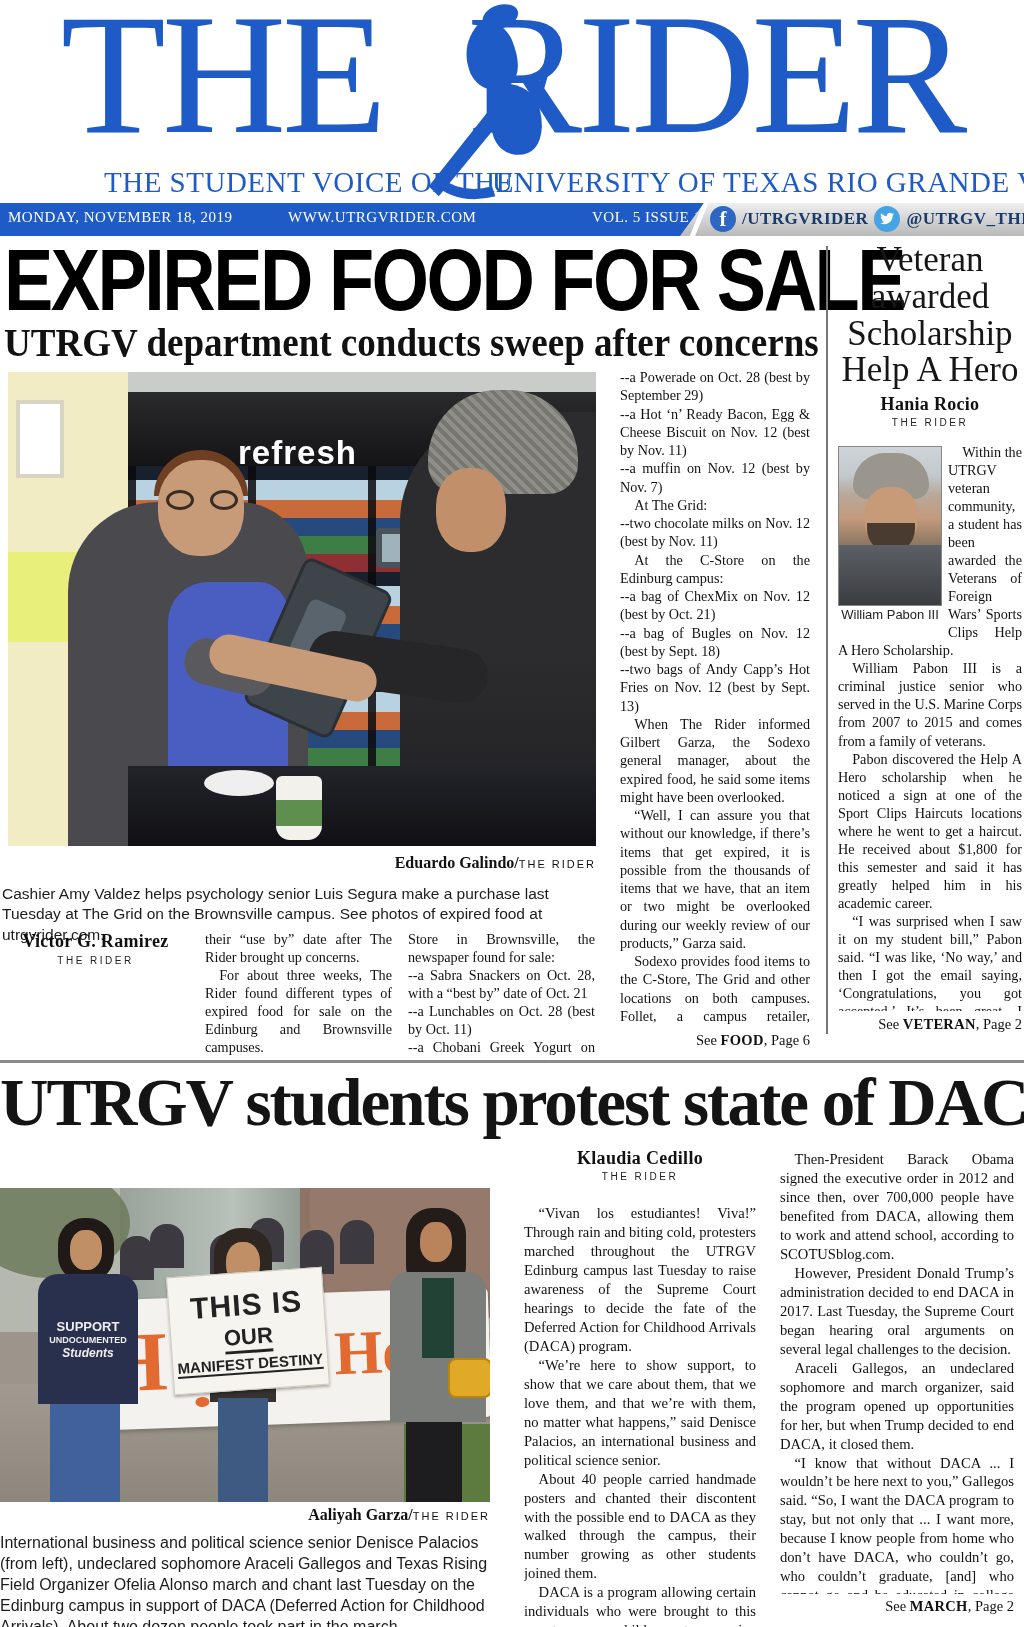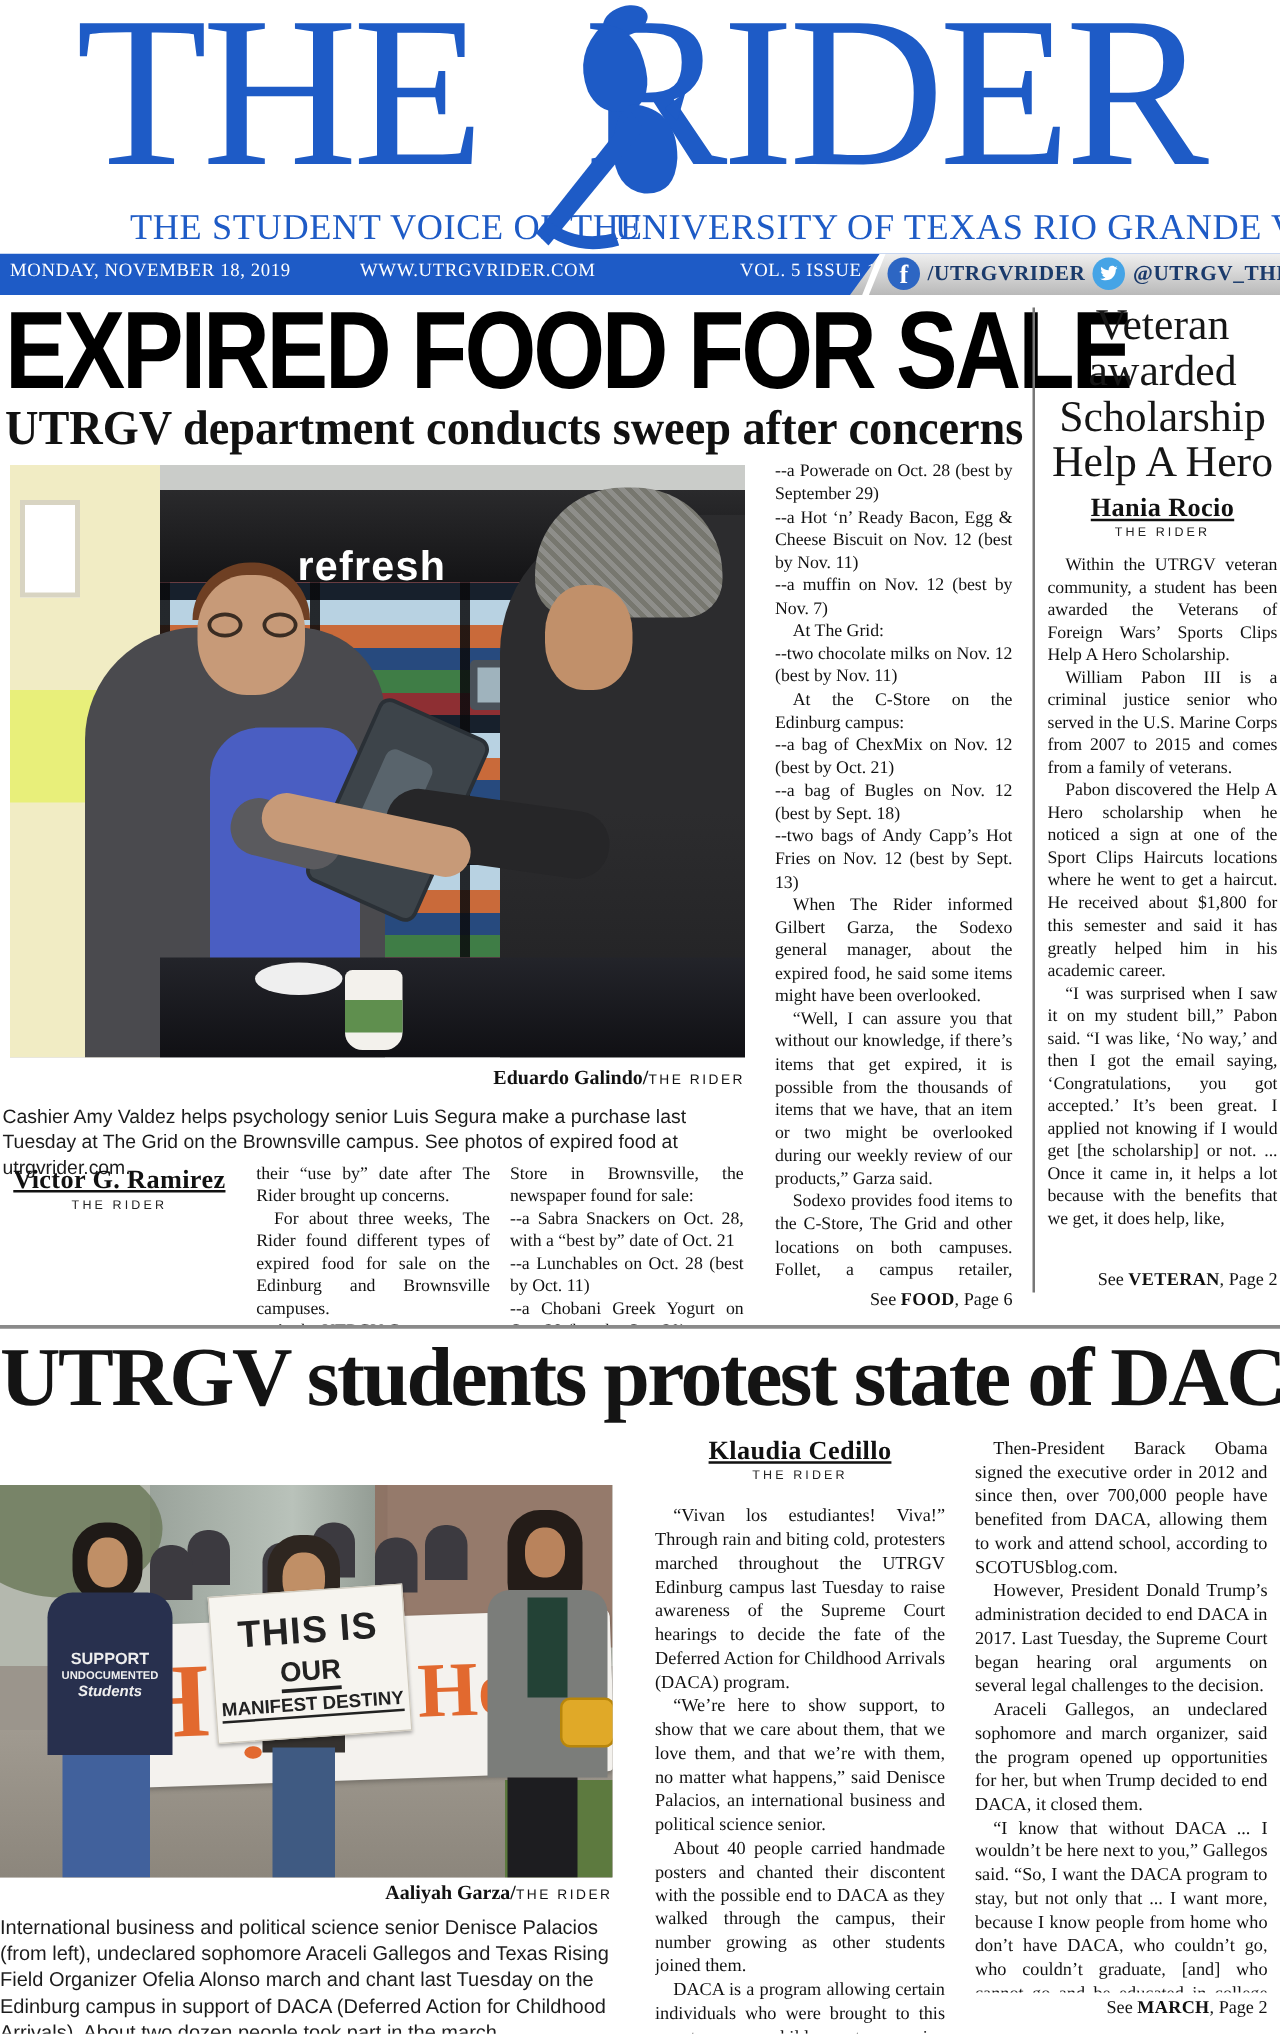--- a/index.html
+++ b/index.html
@@ -41,21 +41,21 @@
         font-weight:900; font-size:88px; line-height:.95; letter-spacing:-3px; color:#000;
         transform:scaleX(.84); transform-origin:left top; white-space:nowrap; }
   .h1sub { top:320px; left:4px; font-family:"Liberation Serif",serif; font-weight:700;
         font-size:39px; color:#111; transform:scaleX(.95); transform-origin:left top; white-space:nowrap; }
 
   .vrule { top:246px; left:826px; width:2px; height:788px; background:#777; }
 
   .vet-head { top:242px; left:838px; width:184px; text-align:center; font-size:35px;
       line-height:1.05; color:#161616; font-family:"Liberation Serif",serif; }
   .byline { text-align:center; }
-  .byline .name { font-weight:700; font-size:21px; text-decoration:underline; letter-spacing:.3px; }
+  .byline .name { font-weight:700; font-size:18px; letter-spacing:.3px; }
   .byline .org { font-size:10px; letter-spacing:2.5px; color:#222; margin-top:2px; font-family:"Liberation Sans",sans-serif; }
   .vet-byline { top:394px; left:838px; width:184px; }
   .vet-body { top:443px; left:838px; width:184px; height:568px; overflow:hidden;
       font-size:14.2px; line-height:1.27; text-align:justify; }
   .vet-body p { text-indent:1em; }
   .vet-float { float:left; width:104px; margin:3px 6px 2px 0; }
   .vet-photo { width:104px; height:160px; border:1px solid #888; background:
       linear-gradient(180deg,#cfd4d8 0%,#c2c8cc 18%,#b7a99a 30%,#c49a7c 45%,#8b7663 62%,#55514f 75%,#3a3a3c 100%); position:relative; overflow:hidden; }
   .vp-beanie { position:absolute; left:14px; top:6px; width:76px; height:46px; border-radius:40px 40px 18px 18px; background:#9a958d; }
   .vp-face { position:absolute; left:26px; top:40px; width:52px; height:62px; border-radius:42%; background:#c79a78; }
@@ -309,20 +309,29 @@
   <div>Veteran</div>
   <div>awarded</div>
   <div>Scholarship</div>
   <div>Help A Hero</div>
 </div>
 <div class="abs byline vet-byline">
   <div class="name">Hania Rocio</div>
   <div class="org">THE RIDER</div>
 </div>
 <div class="abs vet-body">
+  <div class="vet-float">
+    <div class="vet-photo">
+      <div class="vp-beanie"></div>
+      <div class="vp-face"></div>
+      <div class="vp-beard"></div>
+      <div class="vp-jacket"></div>
+    </div>
+    <div class="vet-caption">William Pabon III</div>
+  </div>
   <div>
       <p>Within the UTRGV veteran community, a student has been awarded the Veterans of Foreign Wars’ Sports Clips Help A Hero Scholarship.</p>
       <p>William Pabon III is a criminal justice senior who served in the U.S. Marine Corps from 2007 to 2015 and comes from a family of veterans.</p>
       <p>Pabon discovered the Help A Hero scholarship when he noticed a sign at one of the Sport Clips Haircuts locations where he went to get a haircut. He received about $1,800 for this semester and said it has greatly helped him in his academic career.</p>
       <p>“I was surprised when I saw it on my student bill,” Pabon said. “I was like, ‘No way,’ and then I got the email saying, ‘Congratulations, you got accepted.’ It’s been great. I applied not knowing if I would get [the scholarship] or not. ... Once it came in, it helps a lot because with the benefits that we get, it does help, like,</p>
     </div>
 </div>
 <div class="abs see-line see-vet">
   <span>See </span><b>VETERAN</b><span>, Page 2</span>
 </div>

